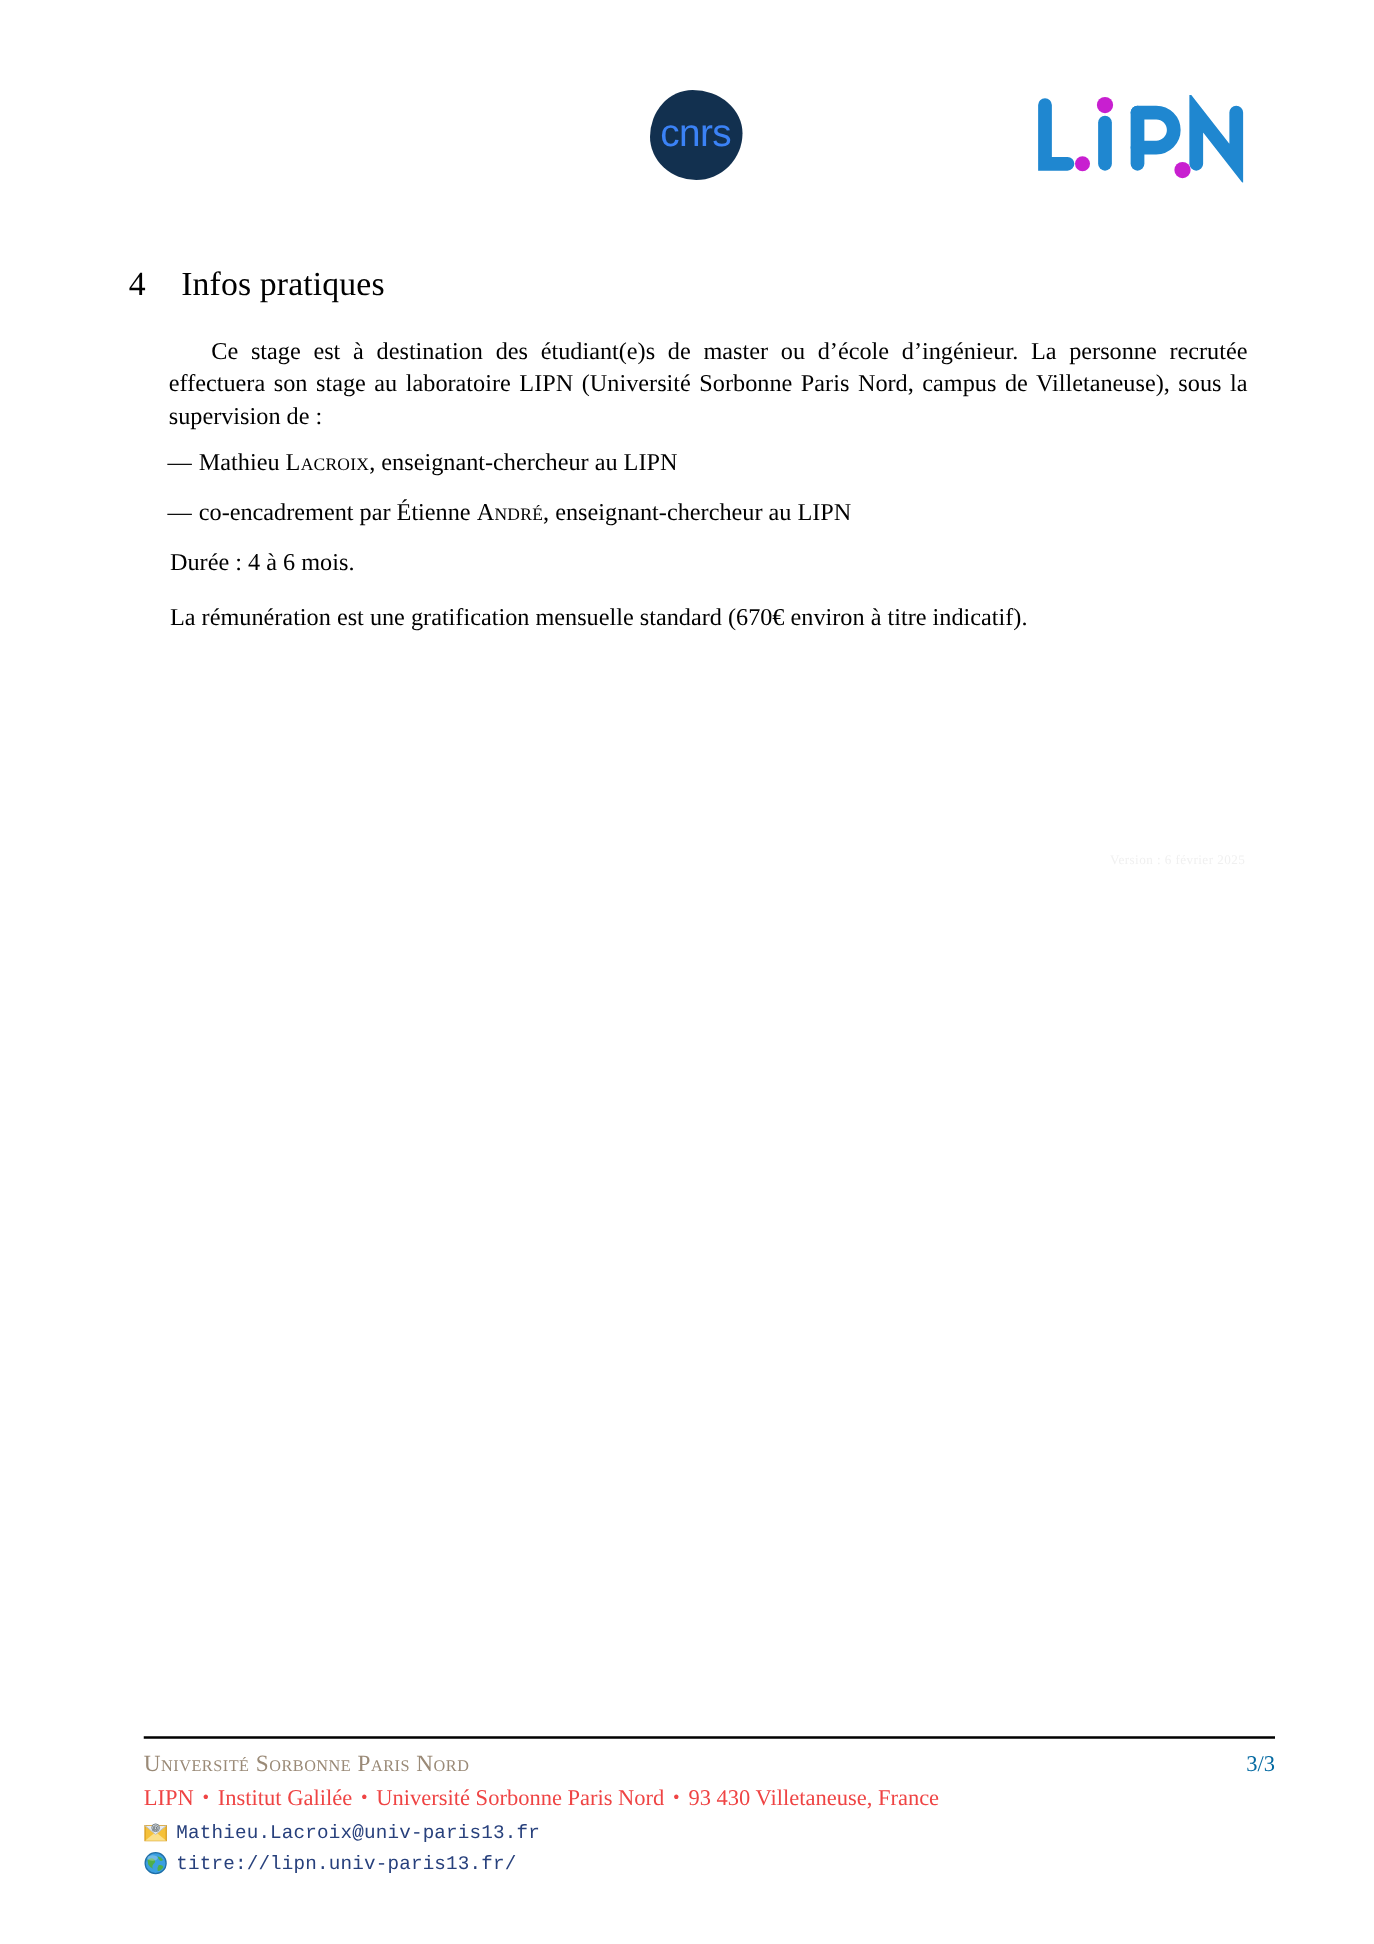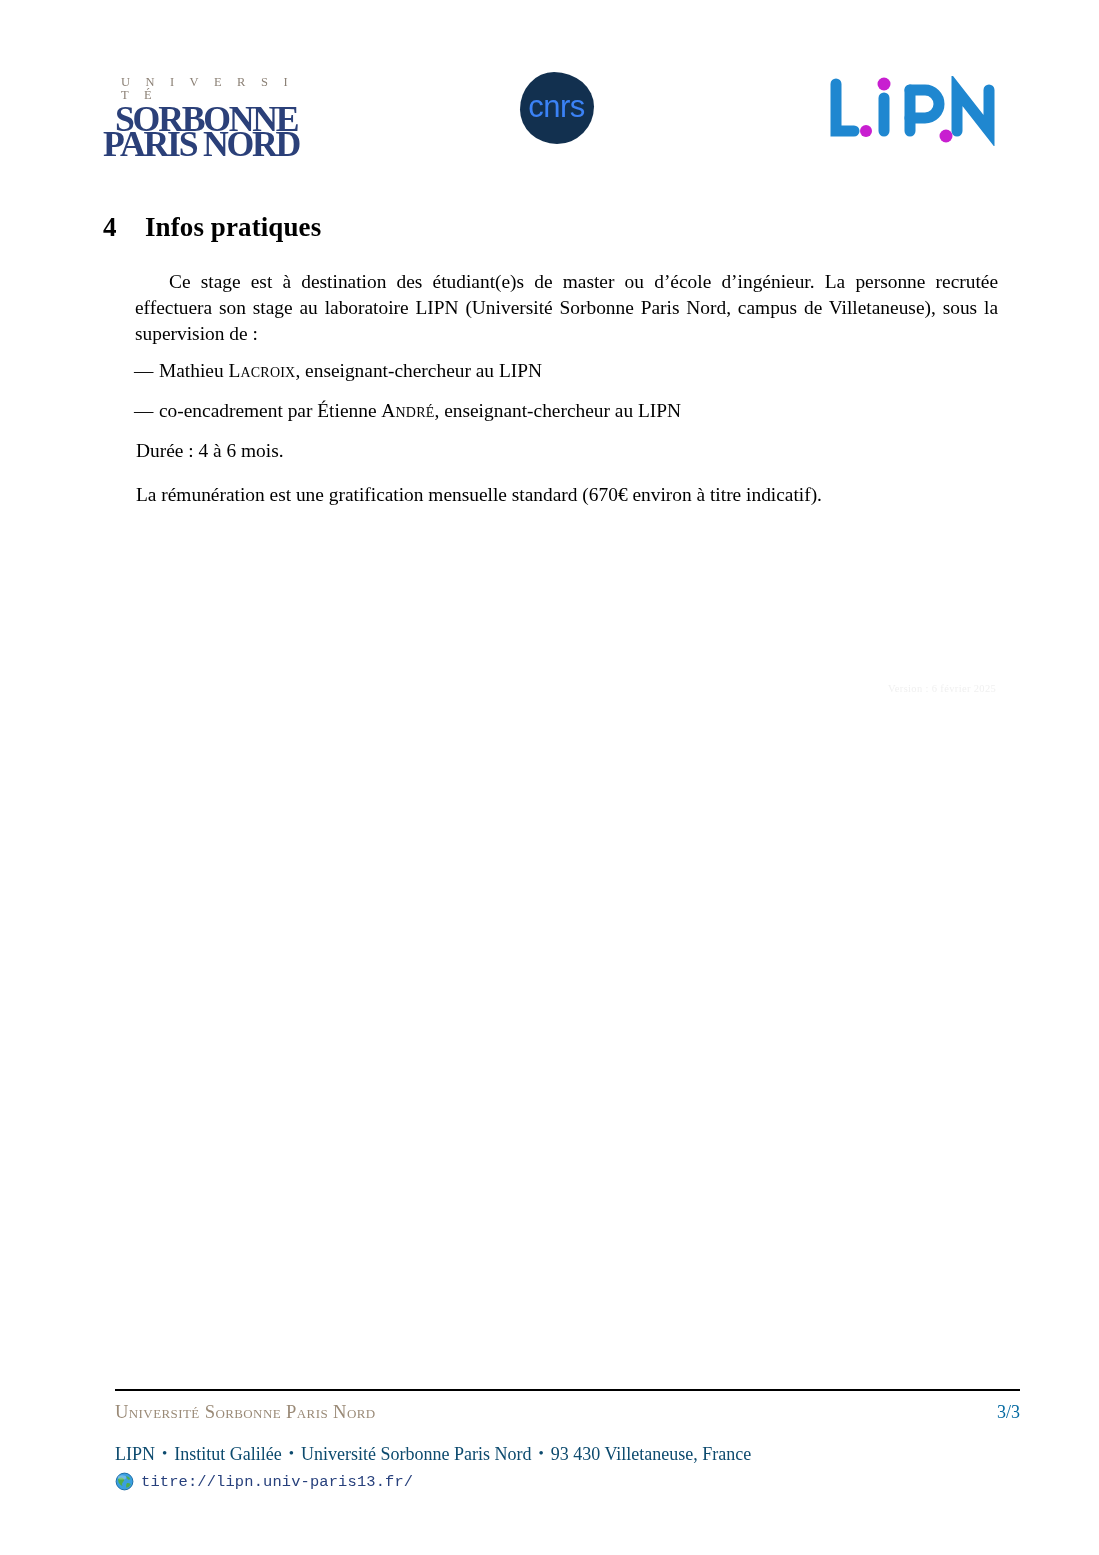--- a/index.html
+++ b/index.html
@@ -103,21 +103,21 @@
   
   .content {
     position: absolute;
     left: 103px;
     top: 212px;
     width: 895px;
   }
 
   h1.section {
     font-family: "Liberation Serif", "DejaVu Serif", serif;
-    font-weight: bold;
+    font-weight: normal;
     font-size: 27px;
     margin: 0 0 26px 0;
     letter-spacing: 0.1px;
     line-height: 1.15;
   }
   h1.section .num {
     display: inline-block;
     width: 42px;
   }
 
@@ -195,24 +195,24 @@
     font-size: 18.6px;
     color: #9a8a77;
     letter-spacing: 0.4px;
     line-height: 1.25;
   }
   .footer-page {
     font-size: 18px;
     color: #0369a1;
   }
   .footer-addr {
-    color: #0c4a6e;
+    color: #ef4444;
     font-size: 18px;
     line-height: 1.3;
-    margin-top: 20px;
+    margin-top: 4px;
     white-space: nowrap;
   }
   .footer-addr .sep {
     display: inline-block;
     padding: 0 7px;
     font-size: 15px;
     vertical-align: 2px;
   }
   .footer-line {
     display: flex;
@@ -228,25 +228,20 @@
   }
   .ico { flex: 0 0 auto; display: block; }
 </style>
 </head>
 <body>
 
 <div class="page">
 
   <div class="logo-bar">
 
-    <div class="logo-uspn">
-      <span class="l1">U N I V E R S I T É</span>
-      <span class="l2">SORBONNE</span>
-      <span class="l3">PARIS NORD</span>
-    </div>
 
     <div class="logo-cnrs">
       <div class="blob"></div>
       <div class="txt">cnrs</div>
     </div>
 
     <div class="logo-lipn">
       <svg width="180" height="70" viewBox="0 0 180 70">
         <g fill="none" stroke="#1f87d0" stroke-width="11" stroke-linecap="round">
 
@@ -301,20 +296,30 @@
 
     <div class="footer-top">
       <div class="footer-uspn">Université Sorbonne Paris Nord</div>
       <div class="footer-page">3/3</div>
     </div>
 
     <div class="footer-addr">
       <span>LIPN</span><span class="sep">•</span><span>Institut Galilée</span><span class="sep">•</span><span>Université Sorbonne Paris Nord</span><span class="sep">•</span><span>93 430 Villetaneuse, France</span>
     </div>
 
+    <div class="footer-line">
+      <svg class="ico" width="19" height="19" viewBox="0 0 19 19">
+        <rect x="1" y="4.5" width="17" height="12" fill="#f5c13a" stroke="#d79b1e" stroke-width="1"></rect>
+        <path d="M1 16.5 L9.5 9.5 L18 16.5 Z" fill="#fbe08a"></path>
+        <path d="M1 4.5 L9.5 11.5 L18 4.5" fill="#e8ecef" stroke="#b9bfc4" stroke-width="0.8"></path>
+        <circle cx="9.5" cy="6.2" r="3.1" fill="#cfd6da" stroke="#7d878e" stroke-width="0.8"></circle>
+        <text x="9.5" y="7.9" font-size="5" text-anchor="middle" fill="#3d464d" font-family="'Liberation Sans',sans-serif">@</text>
+      </svg>
+      <span class="footer-mono">Mathieu.Lacroix@univ-paris13.fr</span>
+    </div>
 
     <div class="footer-line">
       <svg class="ico" width="19" height="19" viewBox="0 0 19 19">
         <circle cx="9.5" cy="9.5" r="8.4" fill="#3a9fe0" stroke="#1f6fa8" stroke-width="1"></circle>
         <path d="M3 7 Q6 4.5 8.5 6.5 Q10 8 8 10 Q6 12 7.5 14 Q5 13 3.6 10.5 Z" fill="#4fae4a"></path>
         <path d="M11 4 Q14 4.5 15.5 7 Q13.5 8.5 12.5 7 Q11.5 5.5 11 4 Z" fill="#4fae4a"></path>
         <path d="M12 11 Q15 10.5 15.8 12.5 Q14 15.5 11.2 15.8 Q10.5 13 12 11 Z" fill="#4fae4a"></path>
         <ellipse cx="7" cy="5.4" rx="4.2" ry="2.2" fill="#ffffff" opacity="0.28"></ellipse>
       </svg>
       <span class="footer-mono">titre://lipn.univ-paris13.fr/</span>

